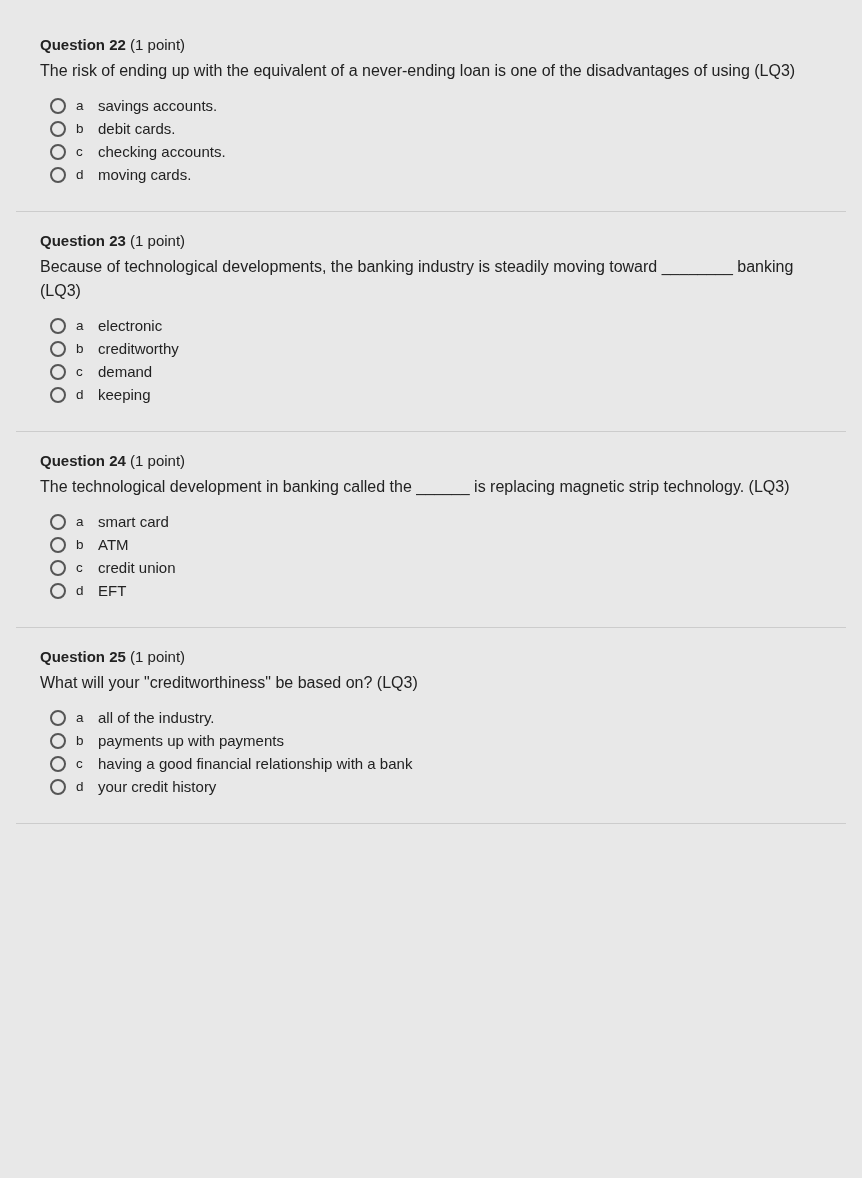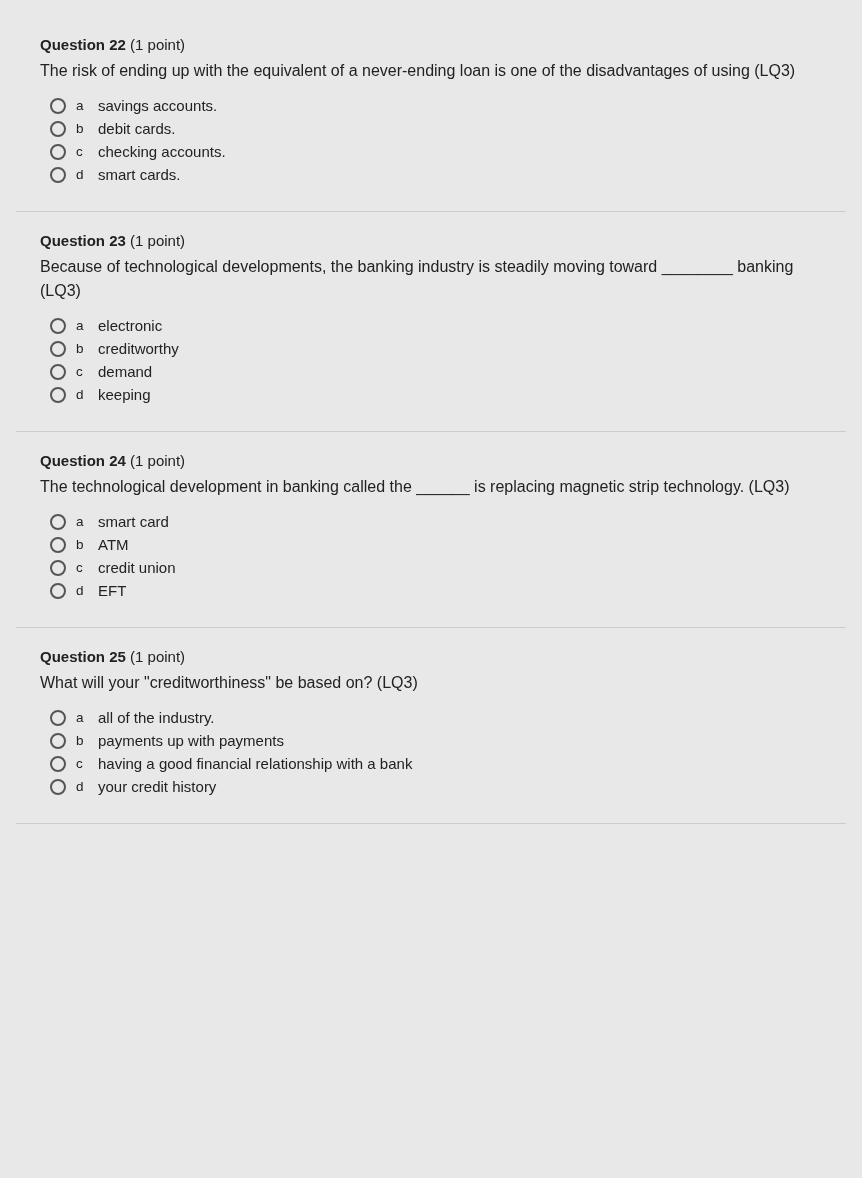--- a/index.html
+++ b/index.html
@@ -106,21 +106,21 @@
         <span class="option-text">debit cards.</span>
       </div>
       <div class="option-row">
         <span class="radio-circle"></span>
         <span class="option-letter">c</span>
         <span class="option-text">checking accounts.</span>
       </div>
       <div class="option-row">
         <span class="radio-circle"></span>
         <span class="option-letter">d</span>
-        <span class="option-text">smart cards.</span>
+        <span class="option-text">moving cards.</span>
       </div>
     </div>
   </div>
 
   <div class="question-block">
     <div class="question-title">
       <span class="bold">Question 23</span>
       <span class="normal">(1 point)</span>
     </div>
     <div class="question-text">Because of technological developments, the banking industry is steadily moving toward ________ banking (LQ3)</div>

